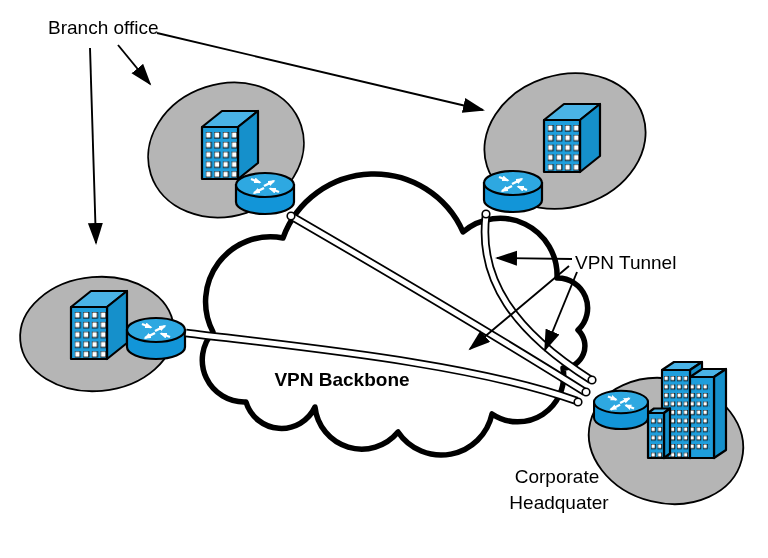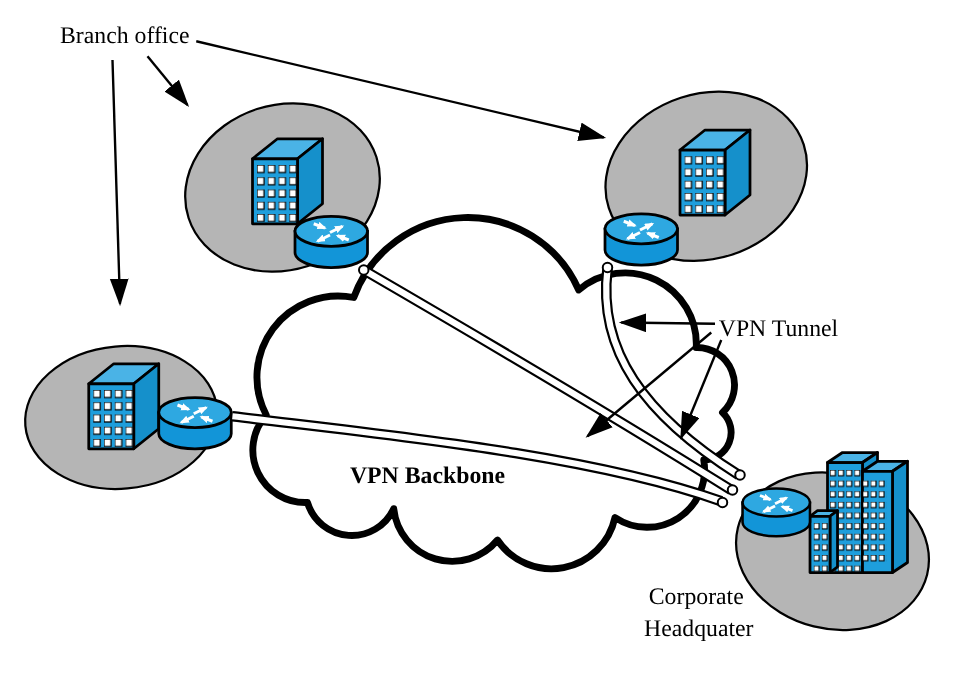--- a/index.html
+++ b/index.html
@@ -1,17 +1,17 @@
 <!DOCTYPE html>
 <html><head>
 <meta charset="utf-8">
 <style>
   html,body{margin:0;padding:0;background:#fff;}
   .stage{position:relative;width:768px;height:558px;background:#ffffff;overflow:hidden;
-         font-family:Liberation Serif, serif;}
+         font-family:Liberation Sans, sans-serif;}
   svg{display:block;}
   .site{fill:#b5b5b5;stroke:#000;stroke-width:1.8;}
   .cloud{fill:#ffffff;stroke:#000;stroke-width:5.5;stroke-linejoin:round;}
   .face-front{fill:#1e9edc;}
   .face-top{fill:#4ab3e6;}
   .face-right{fill:#1590cb;}
   .outl{stroke:#000;stroke-width:2.2;stroke-linejoin:round;}
   .router-top{fill:#2ea8e1;stroke:#000;stroke-width:2.2;}
   .router-side{fill:#1295d8;stroke:#000;stroke-width:2.2;}
   .rarrow{stroke:#ffffff;stroke-width:2.4;fill:none;}

